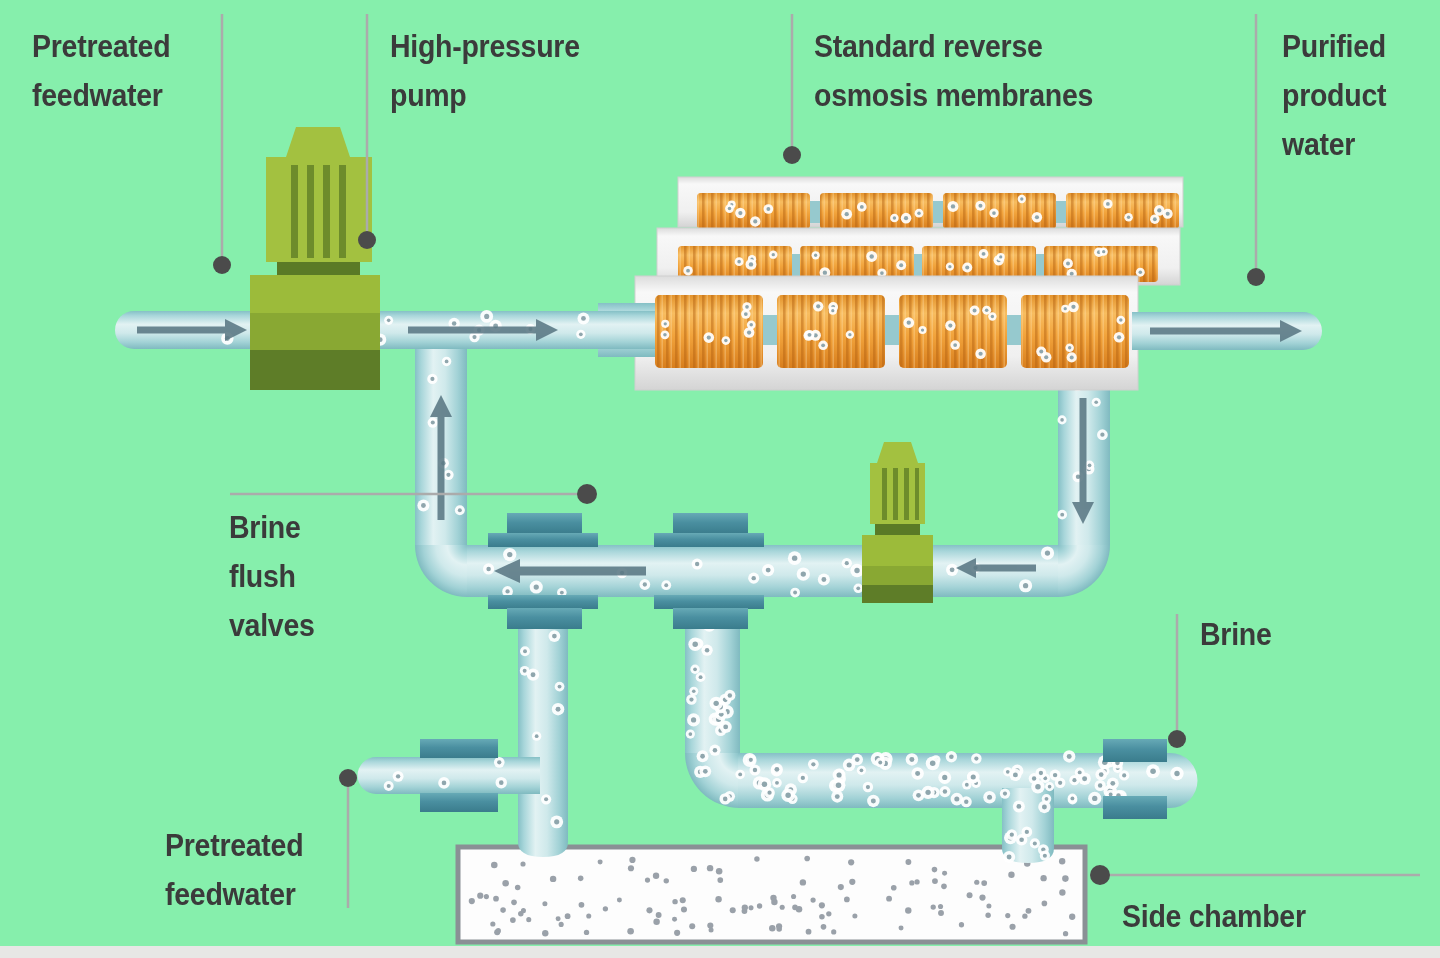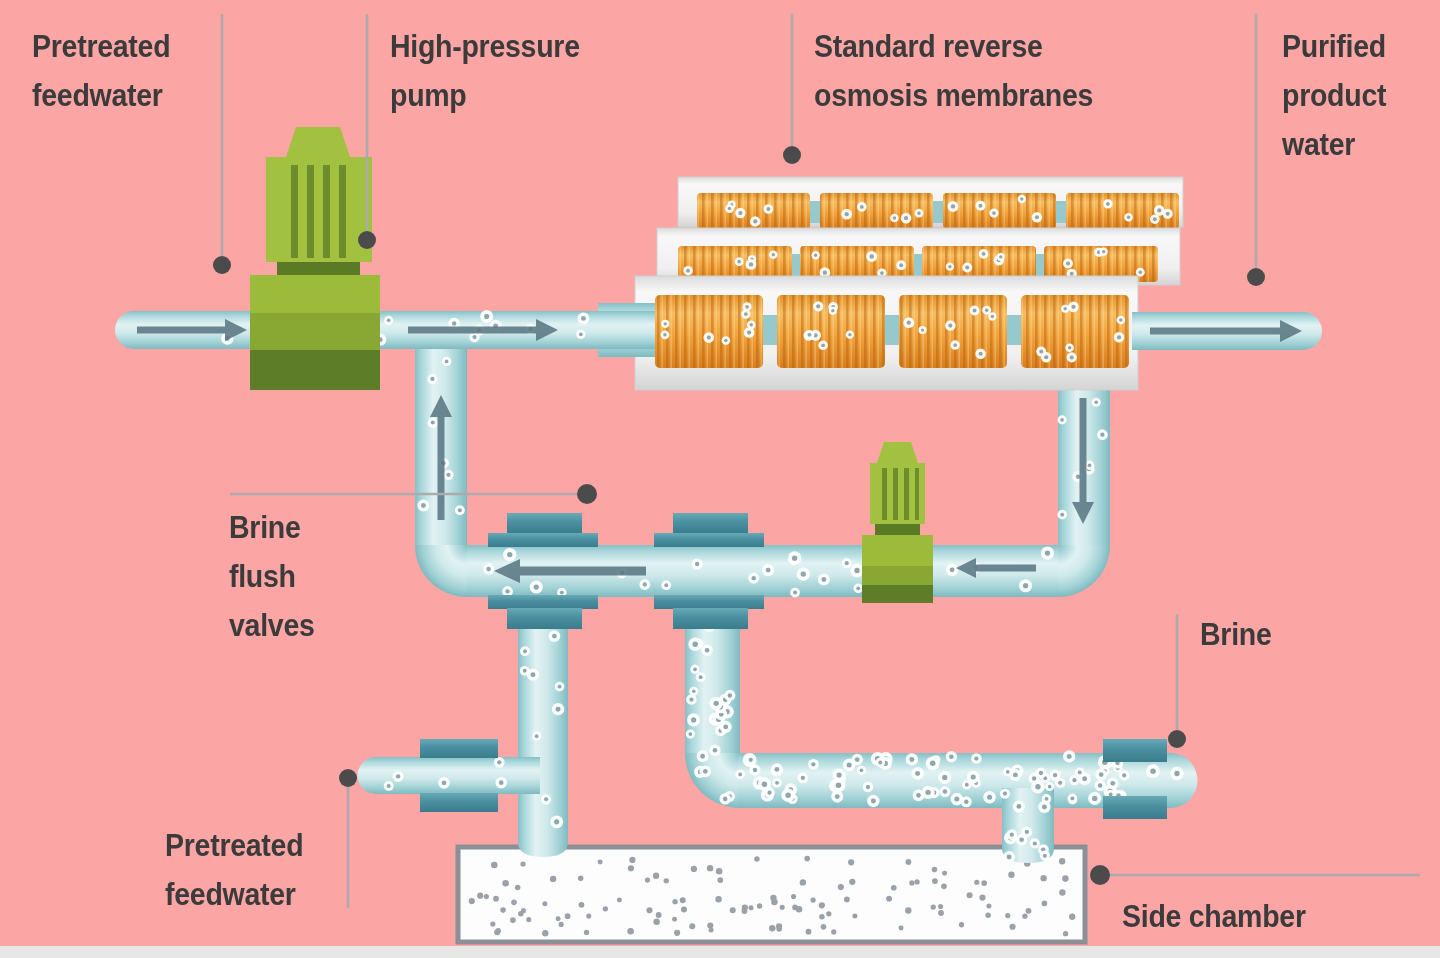--- a/index.html
+++ b/index.html
@@ -1,17 +1,17 @@
 <!DOCTYPE html>
 <html><head>
 <meta charset="utf-8">
 <style>
   html,body{margin:0;padding:0;background:#ffffff;}
   #stage{
-    position:relative;width:1440px;height:958px;background:#fca5a5;overflow:hidden;
+    position:relative;width:1440px;height:958px;background:#86efac;overflow:hidden;
     font-family:"Liberation Sans", sans-serif;
   }
   #stage svg{position:absolute;left:0;top:0;width:1440px;height:958px;display:block;}
   .lbl{
     position:absolute;color:#3b3b3b;
     font:700 31px/49px "Liberation Sans", sans-serif;
     letter-spacing:-0.3px;white-space:pre-line;
     transform:scaleX(0.92);transform-origin:left top;
   }
 </style>

